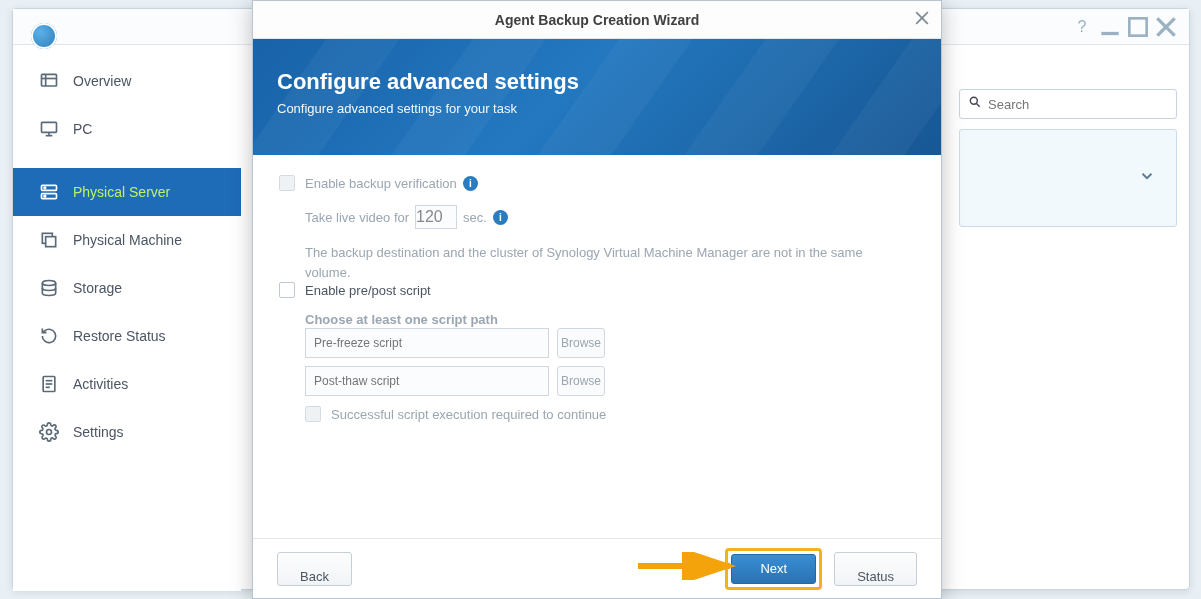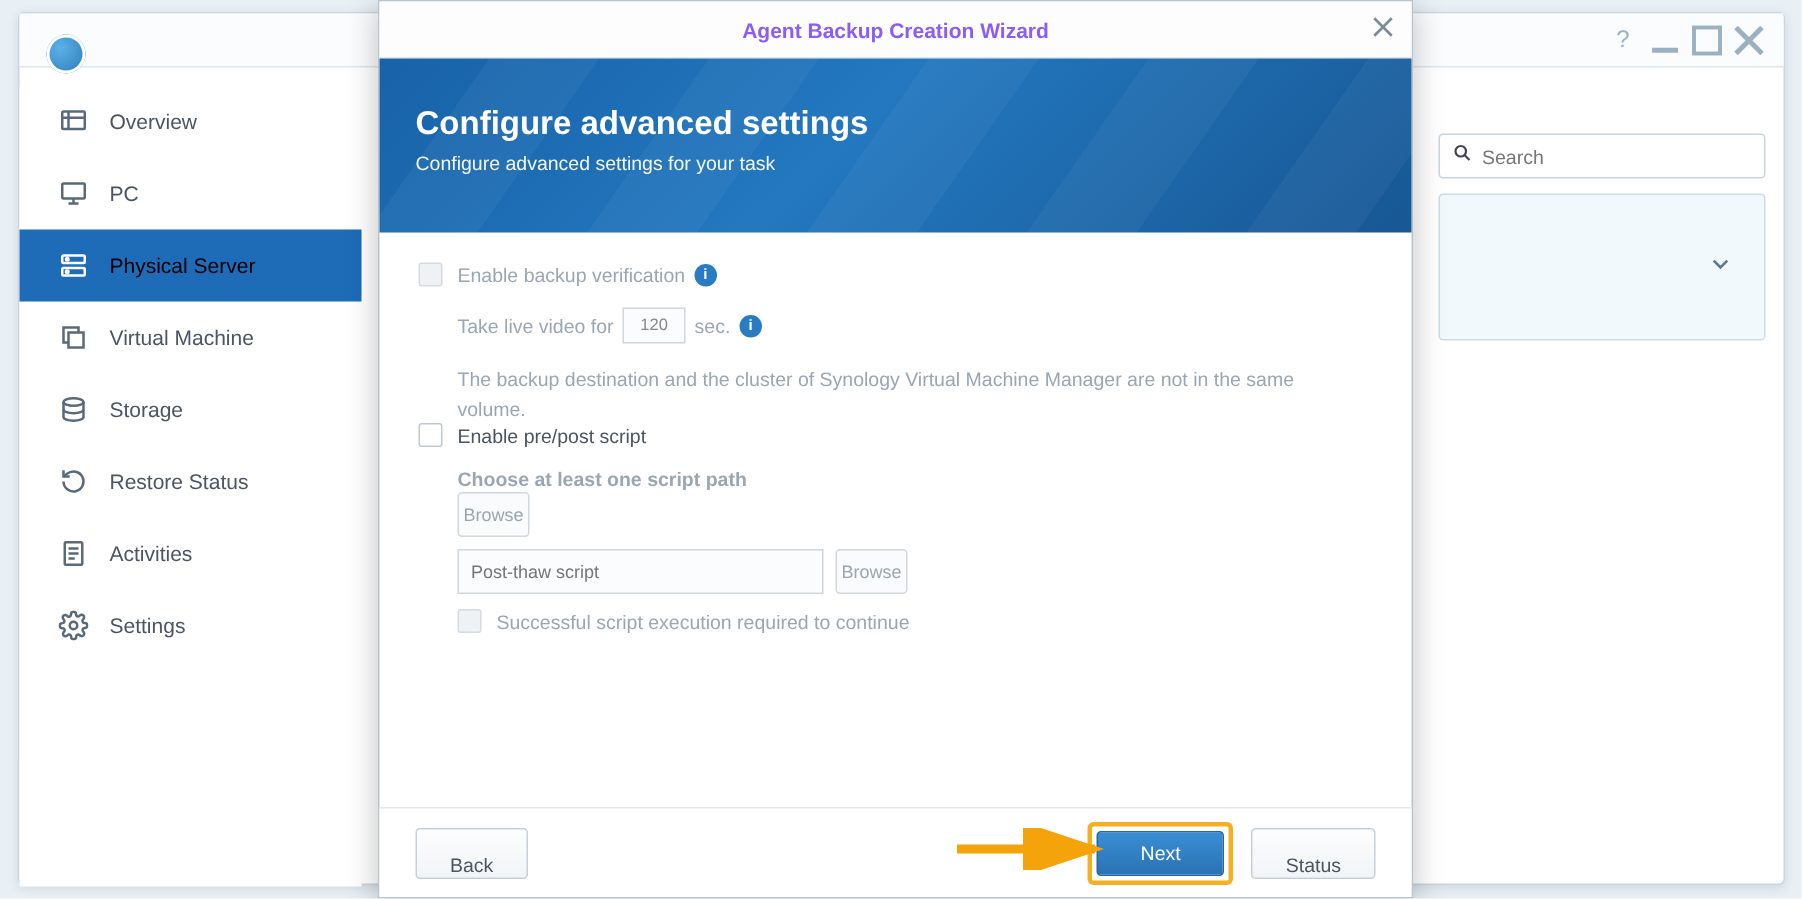--- a/index.html
+++ b/index.html
@@ -20,42 +20,42 @@
   position: absolute; left: 18px; top: 14px; width: 26px; height: 26px; border-radius: 50%;
   background: radial-gradient(circle at 35% 35%, #5cb0e8, #2b7ab5); box-shadow: inset 0 0 0 2px #fff;
 }
 
 
 .sidebar { position: absolute; left: 0; top: 48px; width: 228px; height: 534px; background: #fff; }
 .sidebar-item {
   display: flex; align-items: center; height: 48px; padding-left: 26px;
   color: #4b5563; font-size: 14px; cursor: pointer; gap: 14px;
 }
-.sidebar-item.active { background: #1e6bb8; color: #000000; }
+.sidebar-item.active { background: #1e6bb8; color: #bef264; margin-top: 15px; }
 .sidebar-icon { width: 20px; height: 20px; display: flex; align-items: center; justify-content: center; }
 .sidebar-icon svg { width: 20px; height: 20px; }
 
 
 .right-panel { position: absolute; right: 12px; top: 80px; width: 218px; }
 .search-box { display: flex; align-items: center; border: 1px solid #c8d4de; border-radius: 3px; height: 30px; padding: 0 8px; background: #fff; }
 .search-box input { border: none; outline: none; flex: 1; font-size: 13px; margin-left: 6px; color: #555; }
 .right-card {
   margin-top: 10px; height: 98px; background: #f2f9fd; border: 1px solid #c9dcea; border-radius: 3px;
   display: flex; align-items: center; justify-content: flex-end; padding-right: 20px;
 }
 .chevron { color: #5b7a93; }
 
 
 .modal {
   position: absolute; left: 252px; top: 0; width: 690px; height: 599px;
   background: #fff; box-shadow: 0 4px 20px rgba(0,0,0,0.25); border: 1px solid #b8c4cf;
 }
 .modal-titlebar {
   height: 38px; display: flex; align-items: center; justify-content: center;
-  background: #fdfdfd; border-bottom: 1px solid #e2e6ea; position: relative; font-weight: bold; color: #8b5cf6; font-size: 14px;
+  background: #fdfdfd; border-bottom: 1px solid #e2e6ea; position: relative; font-weight: bold; color: #404040; font-size: 14px;
 }
 .modal-close { position: absolute; right: 12px; top: 10px; color: #7b8a97; cursor: pointer; }
 .modal-header {
   height: 116px; background: linear-gradient(135deg, #1862a8 0%, #1f73bb 40%, #1a5fa0 100%);
   position: relative; padding: 30px 24px; color: #fff;
   background-image: linear-gradient(135deg, #1862a8 0%, #2378c0 45%, #175794 100%);
 }
 .modal-header::after {
   content: ""; position: absolute; inset: 0;
   background: repeating-linear-gradient(125deg, transparent 0 60px, rgba(255,255,255,0.04) 60px 120px);
@@ -65,21 +65,21 @@
 .modal-header p { font-size: 13px; opacity: 0.95; }
 
 .modal-body { padding: 20px 26px; color: #4a5560; font-size: 13px; }
 .form-row { display: flex; align-items: center; margin-bottom: 14px; }
 .checkbox { width: 16px; height: 16px; border: 1px solid #bfc9d2; border-radius: 2px; background: #fff; margin-right: 10px; flex-shrink: 0; }
 .checkbox.disabled { background: #eef2f5; border-color: #d4dbe1; }
 .info-icon { width: 15px; height: 15px; border-radius: 50%; background: #2a7cc2; color: #fff; font-size: 10px; font-weight: bold; display: inline-flex; align-items: center; justify-content: center; margin-left: 6px; }
 
 .indented { margin-left: 26px; }
 .muted { color: #9aa6b1; }
-.sec-input { width: 42px; height: 24px; border: 1px solid #d0d7de; text-align: center; font-size: 11px; color: #888; background: #fbfcfd; }
+.sec-input { width: 42px; height: 24px; border: 1px solid #d0d7de; text-align: left; font-size: 16px; color: #888; background: #fbfcfd; }
 .note { color: #9aa6b1; font-size: 13px; line-height: 1.5; max-width: 600px; margin-top: 8px; margin-bottom: 0; }
 
 .script-row { display: flex; align-items: center; gap: 8px; margin-bottom: 8px; }
 .text-input { width: 244px; height: 30px; border: 1px solid #d0d7de; padding: 0 8px; font-size: 12px; color: #9aa6b1; background: #fbfcfd; }
 .browse-btn { width: 48px; height: 30px; border: 1px solid #d0d7de; background: #fafbfc; color: #9aa6b1; font-size: 12px; border-radius: 3px; }
 
 .modal-footer {
   position: absolute; bottom: 0; left: 0; right: 0; height: 60px; border-top: 1px solid #e2e6ea;
   display: flex; align-items: center; padding: 0 24px; background: #fff;
 }
@@ -153,21 +153,21 @@
         </span>
       <span>Physical Server</span>
     </div>
     <div class="sidebar-item">
       <span class="sidebar-icon">
           <svg viewBox="0 0 24 24" fill="none" stroke="#5a6a78" stroke-width="2">
             <rect x="4" y="4" width="12" height="12"></rect>
             <rect x="8" y="8" width="12" height="12" fill="#fff"></rect>
           </svg>
         </span>
-      <span>Virtual Machine</span>
+      <span>Physical Machine</span>
     </div>
     <div class="sidebar-item">
       <span class="sidebar-icon">
           <svg viewBox="0 0 24 24" fill="none" stroke="#5a6a78" stroke-width="2">
             <ellipse cx="12" cy="6" rx="8" ry="3"></ellipse>
             <path d="M4 6v12c0 1.7 3.6 3 8 3s8-1.3 8-3V6"></path>
             <path d="M4 12c0 1.7 3.6 3 8 3s8-1.3 8-3"></path>
           </svg>
         </span>
       <span>Storage</span>
@@ -249,20 +249,21 @@
     <div class="note indented">The backup destination and the cluster of Synology Virtual Machine Manager are not in the same volume.</div>
 
     <div class="form-row">
       <span class="checkbox"></span>
       <span>Enable pre/post script</span>
     </div>
 
     <div class="indented muted" style="margin-bottom:1px;font-weight:bold;">Choose at least one script path</div>
 
     <div class="script-row indented">
+      <input class="text-input" disabled="" placeholder="Pre-freeze script" style="">
       <button class="browse-btn" disabled="">Browse</button>
     </div>
     <div class="script-row indented">
       <input class="text-input" disabled="" placeholder="Post-thaw script" style="">
       <button class="browse-btn" disabled="">Browse</button>
     </div>
 
     <div class="form-row indented" style="margin-top:10px;">
       <span class="checkbox disabled"></span>
       <span class="muted">Successful script execution required to continue</span>

